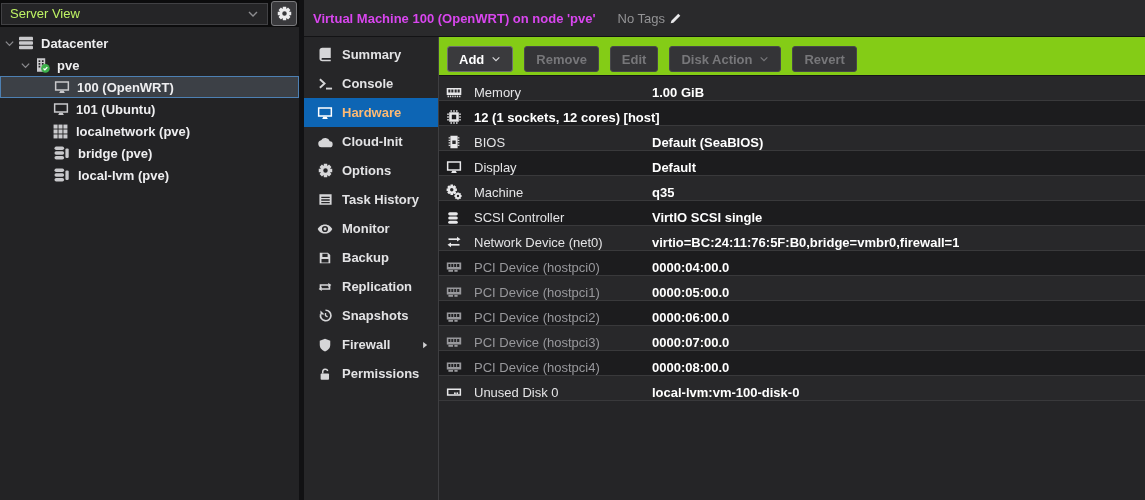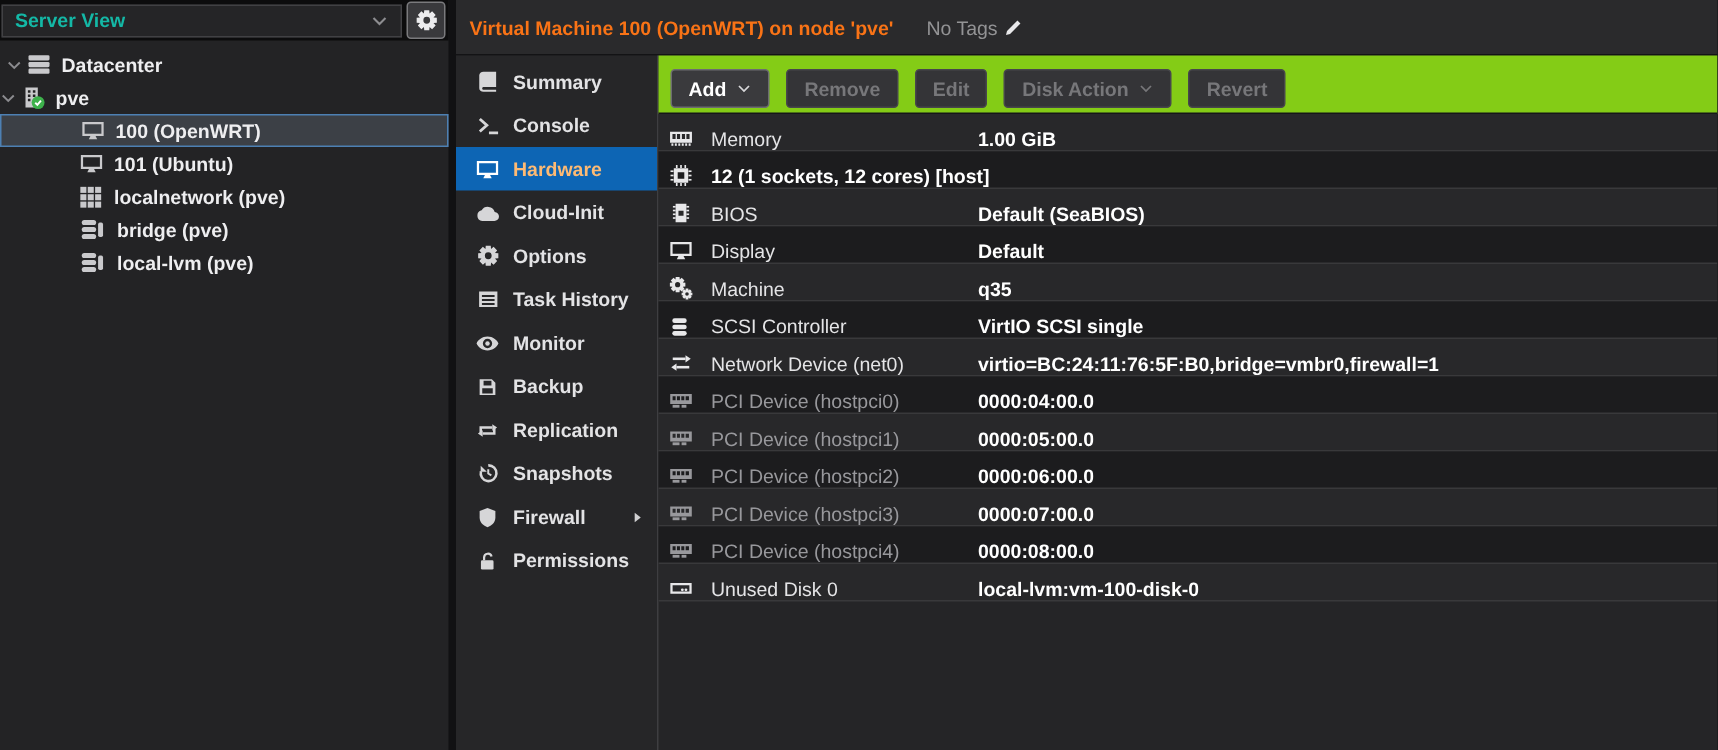--- a/index.html
+++ b/index.html
@@ -9,35 +9,35 @@
     font-family:"Liberation Sans",sans-serif;font-size:13px;color:#e6e6e8;
     -webkit-font-smoothing:antialiased;
   }
   svg{display:block}
   .ic{flex:none}
 
   
   .left-panel{position:absolute;left:0;top:0;width:299px;height:500px;background:#232325}
   .tree-toolbar{height:27px;background:#0c0c0d;display:flex;align-items:center;gap:3px;padding:0 2px 0 1px}
   .combo{flex:1;height:22px;background:#252527;border:1px solid #414144;display:flex;align-items:center;padding:0 8px;box-sizing:border-box}
-  .combo-label{font-weight:700;color:#14b8a6;flex:1}
+  .combo-label{font-weight:400;color:#bef264;flex:1}
   .combo-caret{color:#8d8d90}
   .gear-btn{width:24px;height:23px;border:1px solid #7a7a7d;border-radius:3px;background:#39393c;display:flex;align-items:center;justify-content:center;cursor:pointer;color:#ececee}
   .tree{padding-top:5px}
   .tree-row{height:22px;display:flex;align-items:center;font-weight:600;color:#eeeef0;box-sizing:border-box;cursor:pointer}
-  .lv0{padding-left:4px}.lv1{}.lv2{padding-left:53px}
+  .lv0{padding-left:4px}.lv1{padding-left:20px}.lv2{padding-left:53px}
   .tree-row.selected{background:#3c4046;border:1px solid #4d80b3}
   .tree-row.selected.lv2{}
   .caret{width:14px;color:#8b8b8f;display:flex;align-items:center}
   .t-icon{width:17px;margin-right:6px;display:flex;align-items:center;color:#c9c9cc}
   .t-icon.wide{width:19px}
 
   
   .title-bar{position:absolute;left:304px;top:0;width:841px;height:37px;background:#2a2a2c;border-bottom:1px solid #131315;box-sizing:border-box;display:flex;align-items:center;padding-left:9px}
-  .title{font-weight:700;color:#f97316;white-space:nowrap}
+  .title{font-weight:700;color:#d946ef;white-space:nowrap}
   .tags{color:#939395;margin-left:22px;display:flex;align-items:center;gap:4px;cursor:pointer}
   .pencil{color:#e8e8ea}
 
   
   .menu-col{position:absolute;left:304px;top:37px;width:134px;height:463px;background:#262628;padding-top:3px;box-sizing:border-box}
   .menu-item{height:29px;display:flex;align-items:center;gap:9px;padding:0 8px 0 13px;font-weight:600;color:#e3e3e5;cursor:pointer}
   .menu-item .m-icon{width:16px;display:flex;align-items:center;justify-content:center;color:#d6d6d8}
   .menu-item.selected{background:#0d65b4;color:#fdba74}
   .menu-item.selected .m-icon{color:#ffffff}
   .submenu-caret{margin-left:auto;color:#d0d0d2;display:flex}

